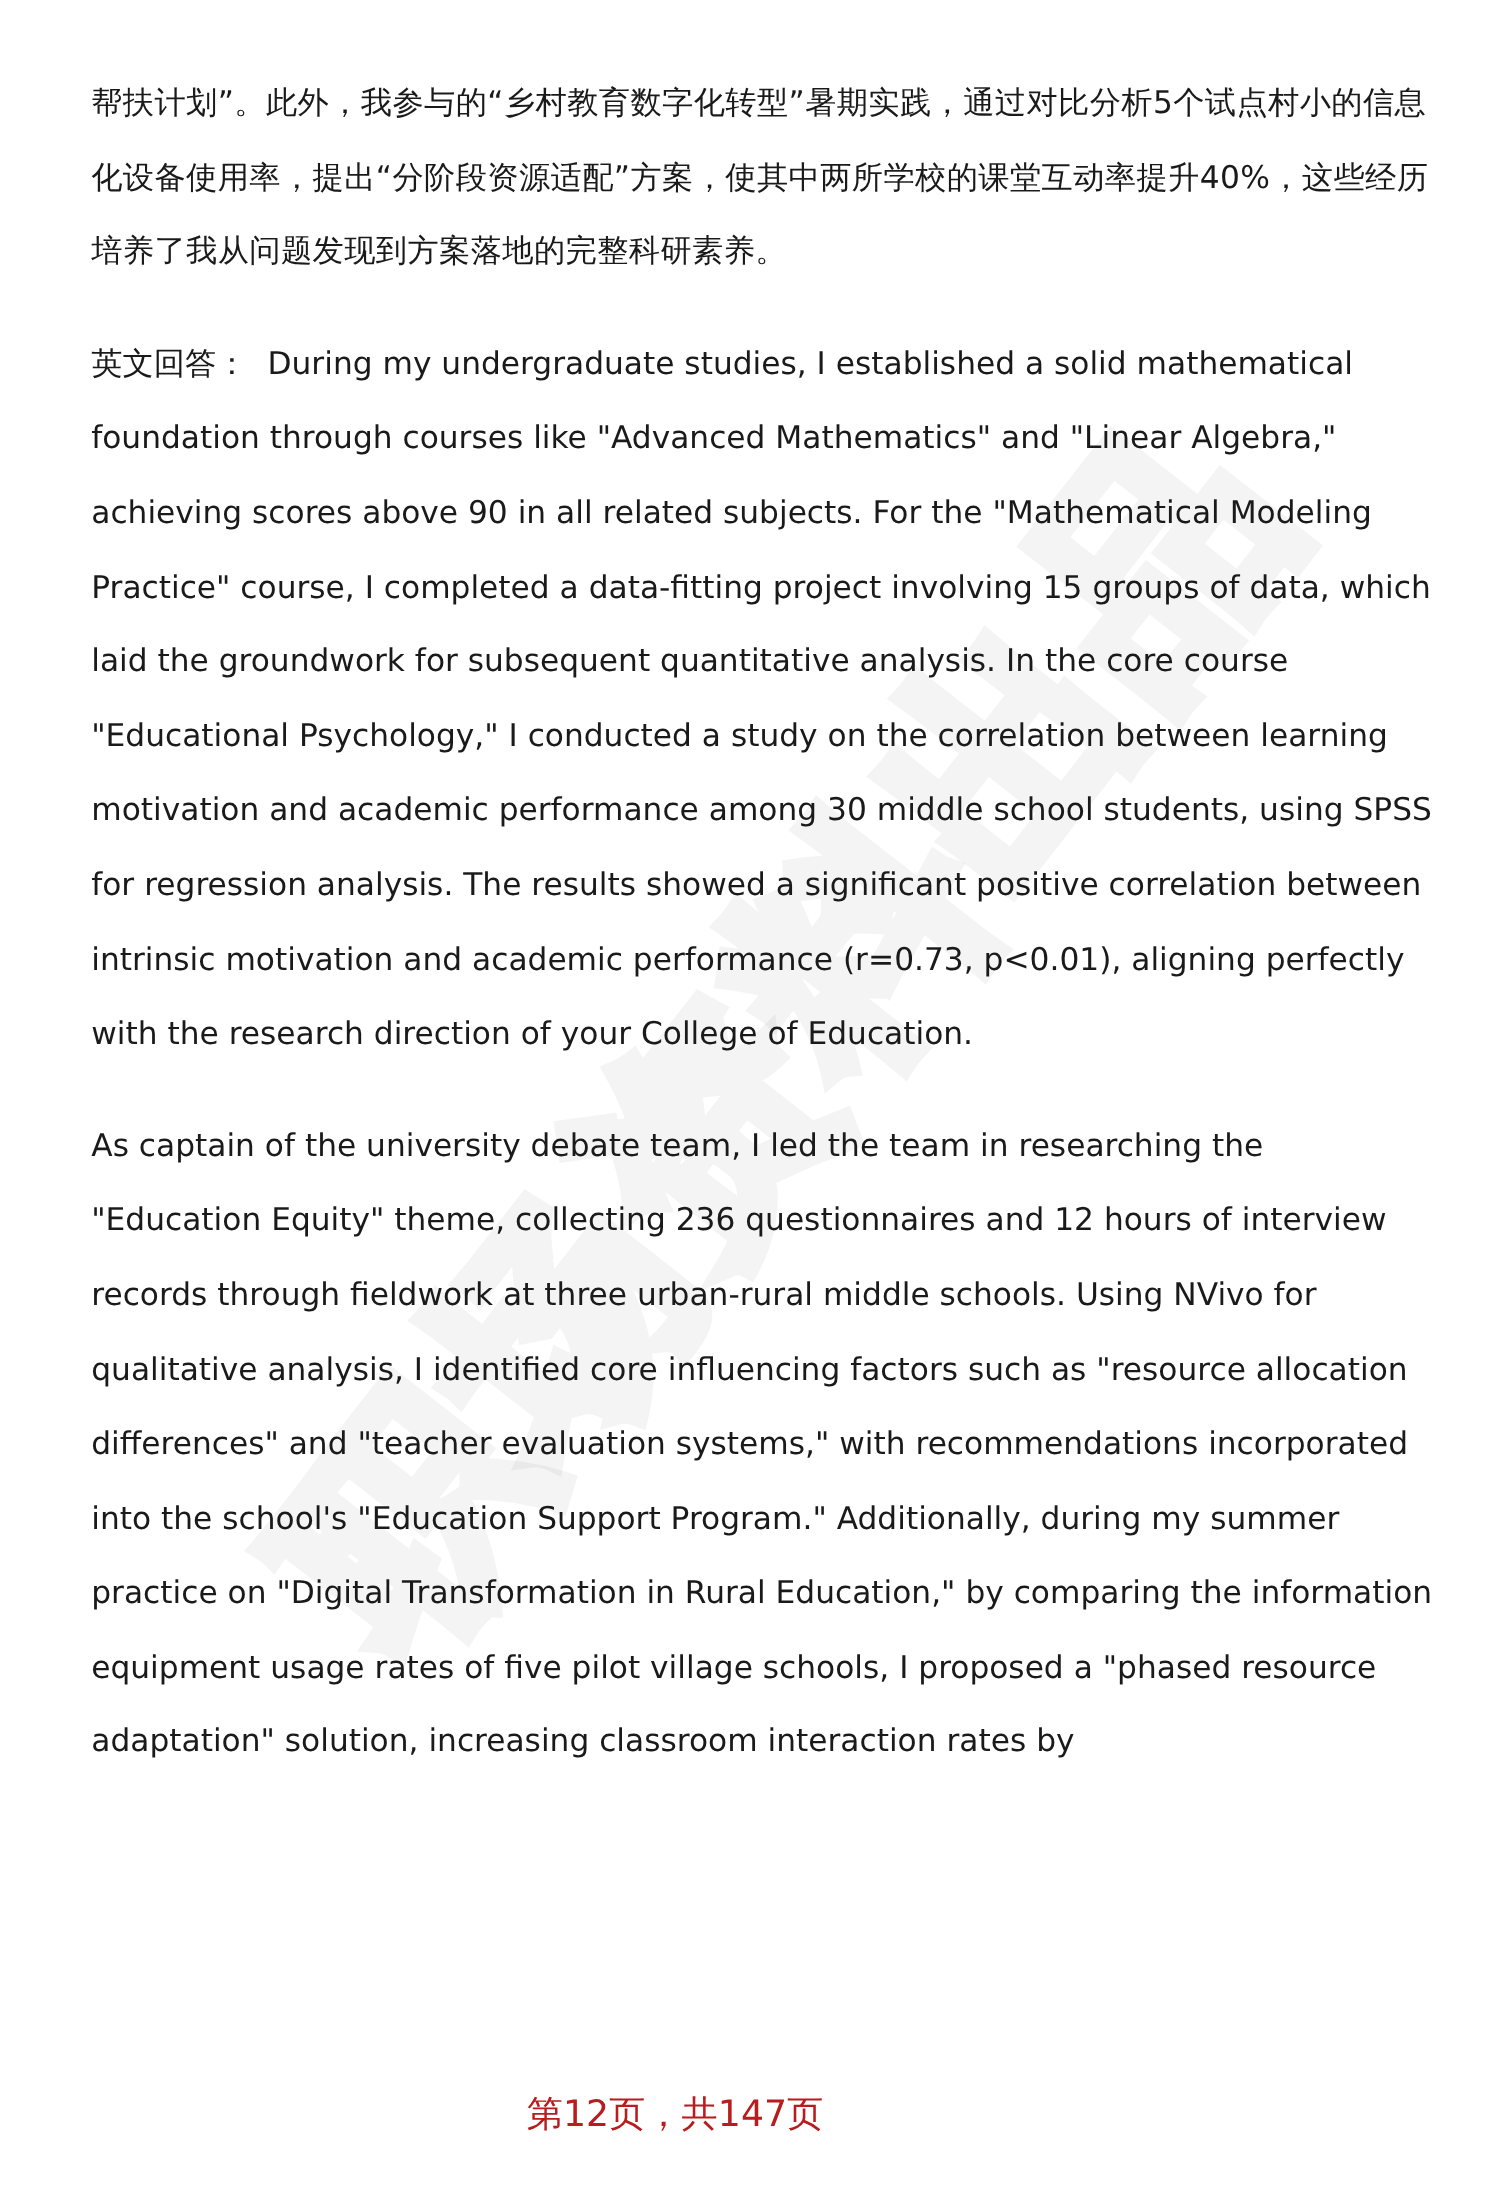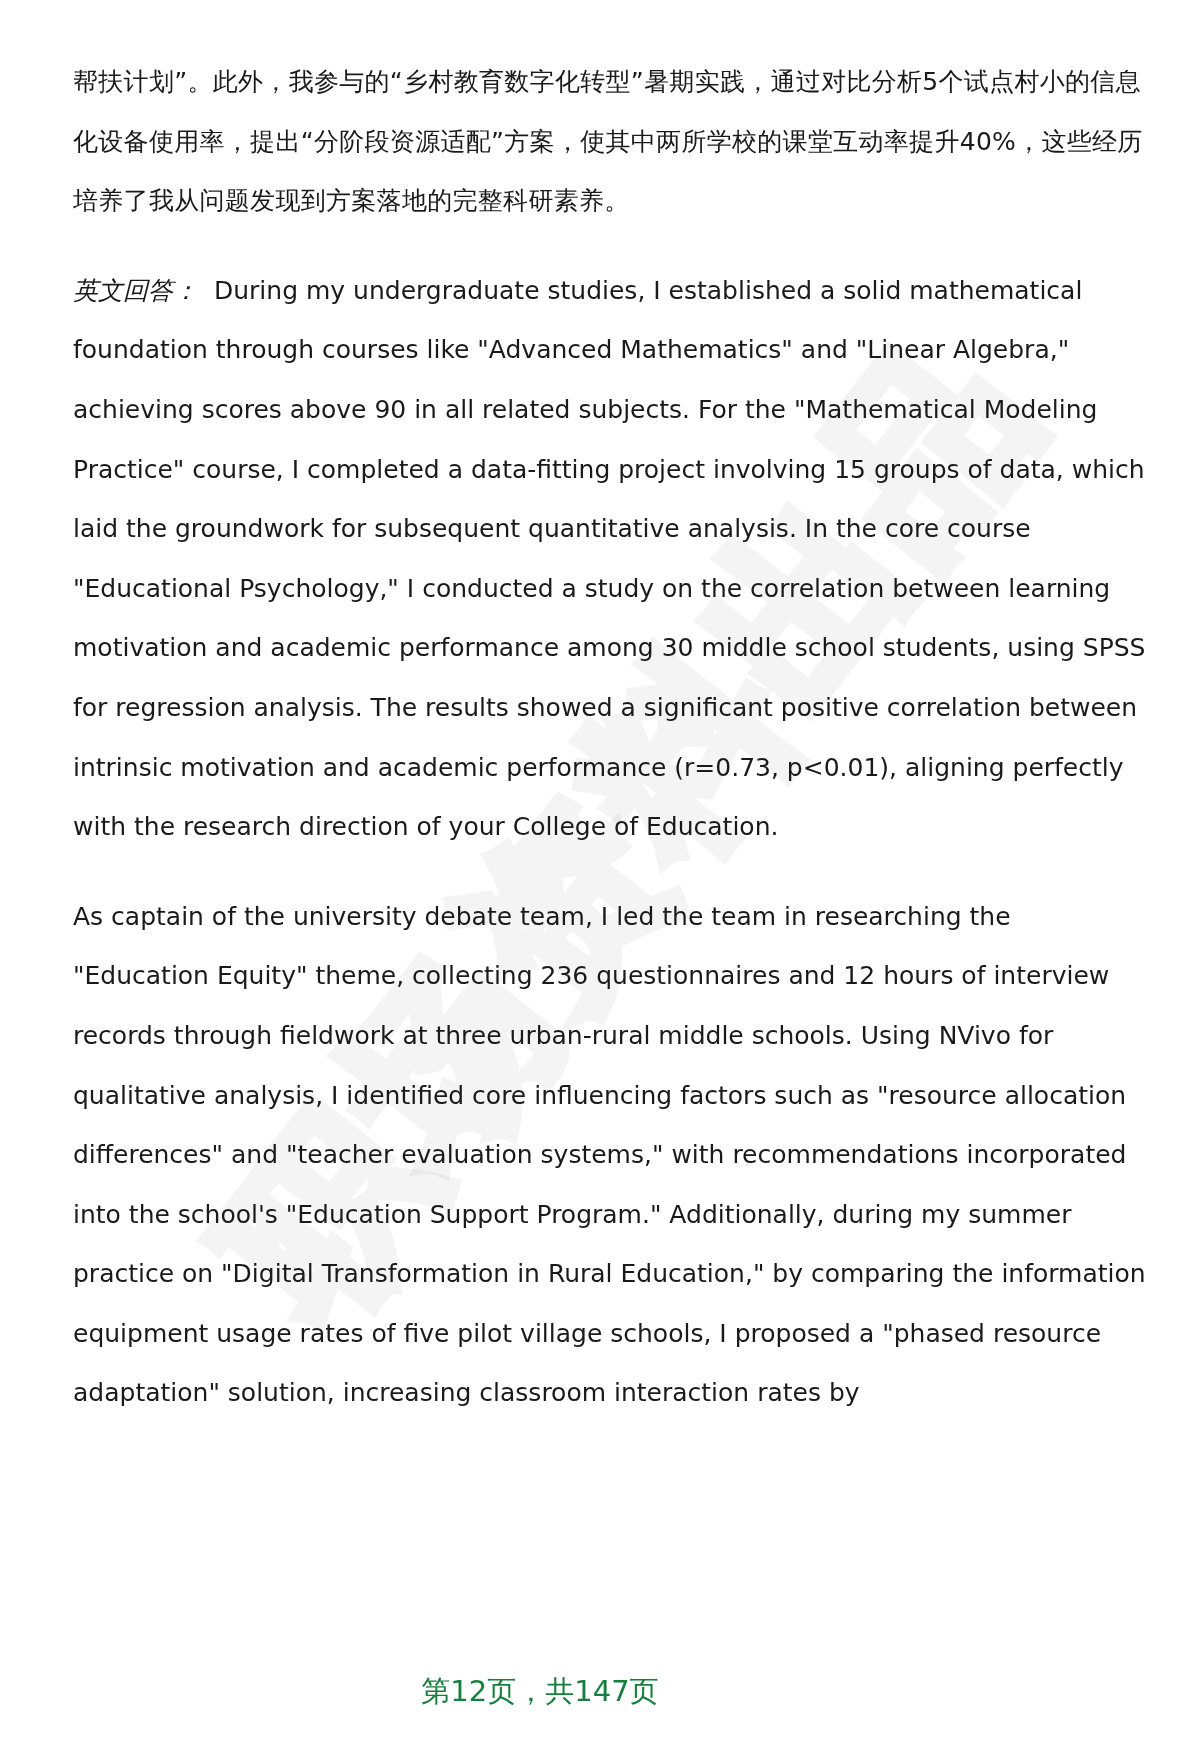--- a/index.html
+++ b/index.html
@@ -57,30 +57,29 @@
     letter-spacing: 0px;
   }
   .para.zh {
     letter-spacing: 0.3px;
   }
   .para + .para {
     margin-top: 30px;
   }
   .label {
     margin-right: 16px;
-    font-style: italic;
   }
   .footer {
     position: absolute;
     left: 0;
     width: 1080px;
     top: 1672px;
     text-align: center;
     font-size: 29px;
-    color: #15803d;
+    color: #b91c1c;
     z-index: 1;
   }
 </style>
 </head>
 <body>
 
 <div class="page">
 
   <div class="watermark">
     <span>职场资料出品</span>

